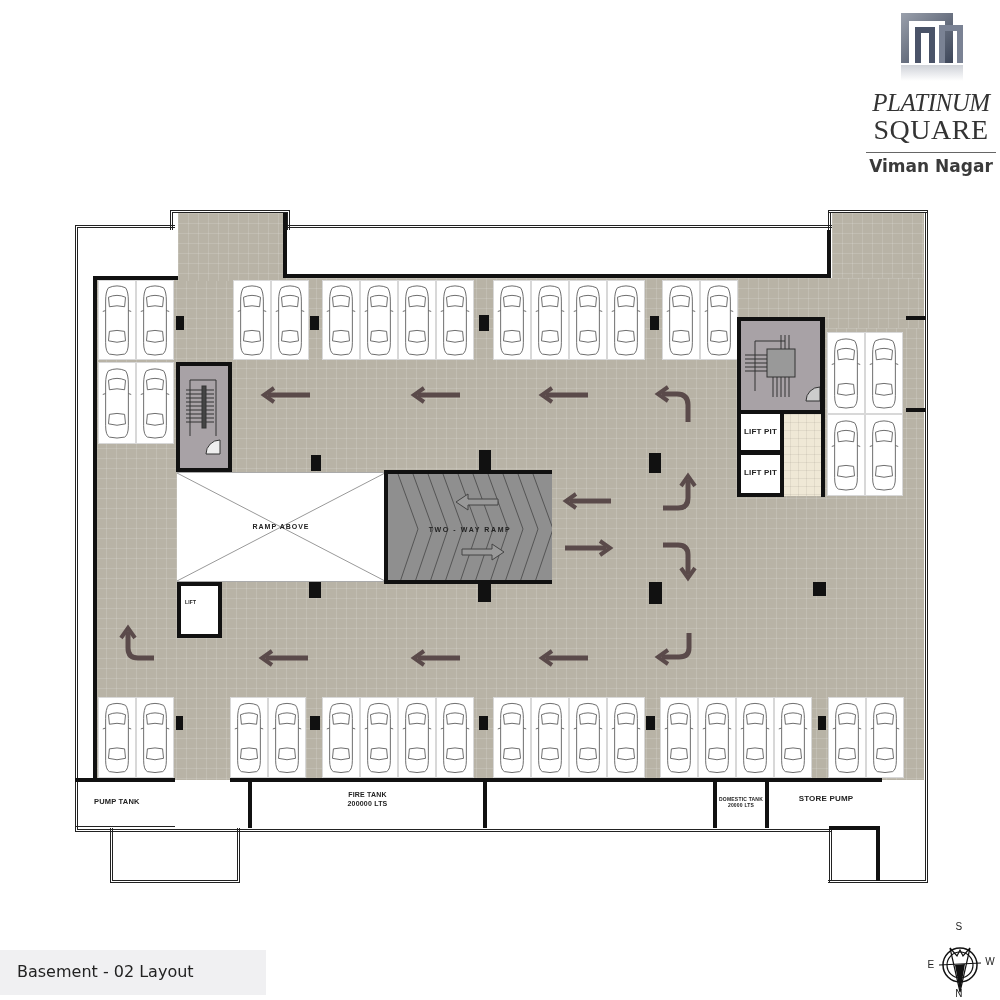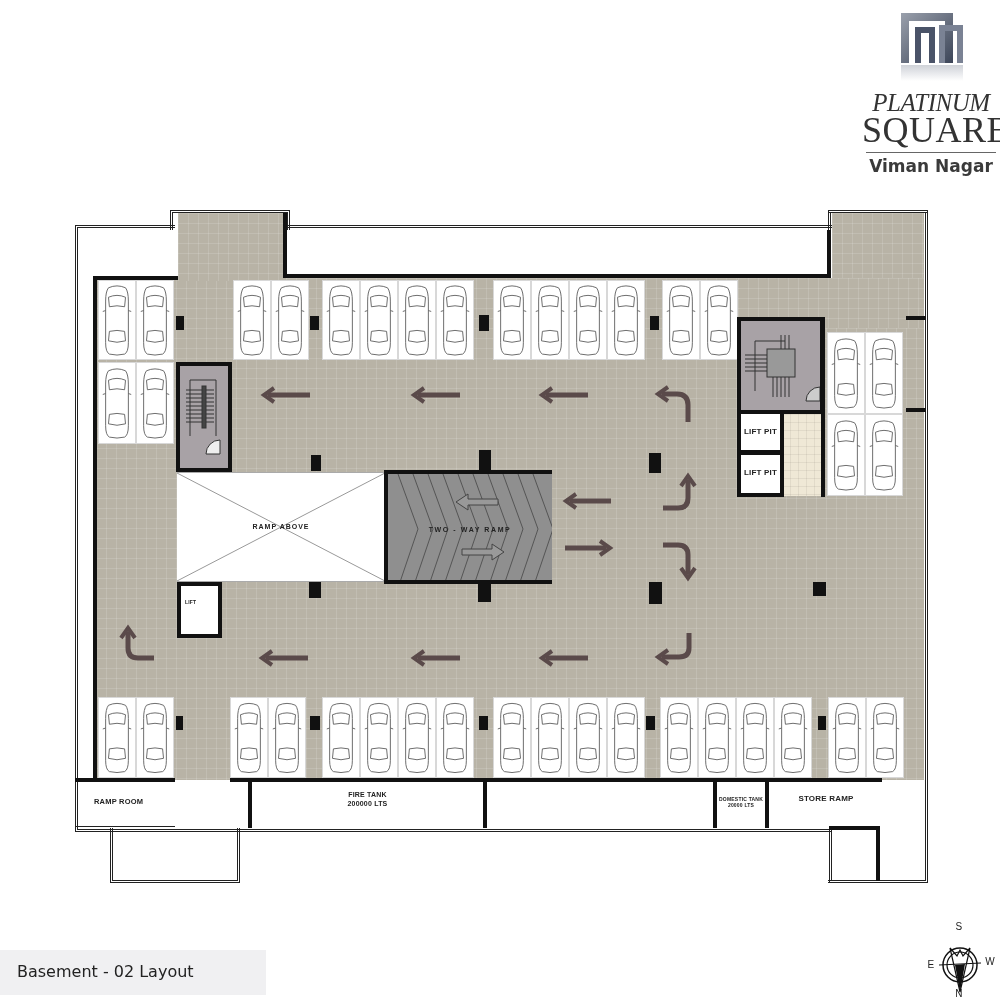--- a/index.html
+++ b/index.html
@@ -36,21 +36,21 @@
         </linearGradient>
     </defs>
     <path d="M8 10 H60 V60 H52 V18 H16 V60 H8 Z" fill="url(#lg)"></path>
     <path d="M22 24 H42 V60 H36 V30 H28 V60 H22 Z" fill="#4a5368"></path>
     <path d="M46 22 H70 V60 H64 V28 H52 V60 H46 Z" fill="#7a8294"></path>
     <rect x="8" y="62" width="62" height="16" fill="url(#fd)"></rect>
   </svg>
 </div>
 <div id="logo-title" class="abs" style="left:862px;top:90px;width:138px;text-align:center;">
   <div style="font-size:25px;line-height:26px;letter-spacing:-0.5px;font-style:italic;">PLATINUM</div>
-  <div style="font-size:36px;line-height:28px;letter-spacing:0.5px;font-family:Liberation Serif, serif;">SQUARE</div>
+  <div style="font-size:28px;line-height:28px;letter-spacing:0.5px;font-family:Liberation Serif, serif;">SQUARE</div>
 </div>
 <div class="abs" style="left:866px;top:152px;width:130px;height:1px;background:#666;"></div>
 <div class="abs" style="left:862px;top:156px;width:138px;text-align:center;font-size:17px;font-weight:bold;color:#3a3a3a;font-family:'DejaVu Sans',sans-serif;">Viman Nagar</div>
 
 <div class="abs dbl" style="left:75px;top:225px;width:100px;height:602px;border-right:none;"></div>
 <div class="abs dbl" style="left:170px;top:210px;width:120px;height:20px;border-bottom:none;"></div>
 <div class="abs dbl" style="left:287px;top:225px;width:546px;height:5px;border-bottom:none;border-left:none;border-right:none;"></div>
 <div class="abs dbl" style="left:828px;top:210px;width:100px;height:673px;border-left:none;"></div>
 <div class="abs dbl" style="left:828px;top:210px;width:100px;height:20px;border-bottom:none;border-right:none;"></div>
 <div class="abs dbl" style="left:75px;top:822px;width:175px;height:10px;border-top:none;border-right:none;"></div>
@@ -444,37 +444,37 @@
         <path d="M272 651 L262 658 L272 665" stroke-width="4"></path>
       </g>
     <g>
         <path d="M154 658 H138 Q128 658 128 648 V632"></path>
         <path d="M121 638 L128 628 L135 638" stroke-width="4"></path>
       </g>
   </g>
 </svg>
 
 <div class="room" style="left:78px;top:782px;width:170px;height:44px;">
-  <div class="lbl" style="left:16px;top:15px;font-size:7.5px;text-align:left;">RAMP ROOM</div>
+  <div class="lbl" style="left:16px;top:15px;font-size:7.5px;text-align:left;">PUMP TANK</div>
 </div>
 <div class="wall" style="left:248px;top:782px;width:4px;height:46px;"></div>
 <div class="room" style="left:252px;top:782px;width:231px;height:44px;">
   <div class="lbl" style="left:0;top:8px;width:231px;font-size:7px;">FIRE TANK</div>
   <div class="lbl" style="left:0;top:17px;width:231px;font-size:7px;">200000 LTS</div>
 </div>
 <div class="wall" style="left:483px;top:782px;width:4px;height:46px;"></div>
 <div class="room" style="left:487px;top:782px;width:226px;height:44px;"></div>
 <div class="wall" style="left:713px;top:782px;width:4px;height:46px;"></div>
 <div class="room" style="left:717px;top:782px;width:48px;height:44px;">
   <div class="lbl" style="left:0;top:14px;width:48px;font-size:5px;line-height:6px;">DOMESTIC TANK</div>
   <div class="lbl" style="left:0;top:20px;width:48px;font-size:5px;line-height:6px;">20000 LTS</div>
 </div>
 <div class="wall" style="left:765px;top:782px;width:4px;height:46px;"></div>
 <div class="room" style="left:769px;top:782px;width:154px;height:44px;">
-  <div class="lbl" style="left:12px;top:12px;width:90px;font-size:8px;">STORE RAMP</div>
+  <div class="lbl" style="left:12px;top:12px;width:90px;font-size:8px;">STORE PUMP</div>
 </div>
 <div class="wall" style="left:829px;top:826px;width:50px;height:4px;"></div>
 <div class="wall" style="left:876px;top:826px;width:4px;height:55px;"></div>
 
 <div class="abs" style="left:0;top:950px;width:266px;height:45px;background:#f0f0f2;">
   <div style="position:absolute;left:17px;top:12px;font-size:16px;color:#222;font-family:'DejaVu Sans',sans-serif;">Basement - 02 Layout</div>
 </div>
 
 <div class="abs" style="left:925px;top:920px;width:75px;height:80px;">
   <svg width="75" height="80" viewBox="0 0 75 80">

